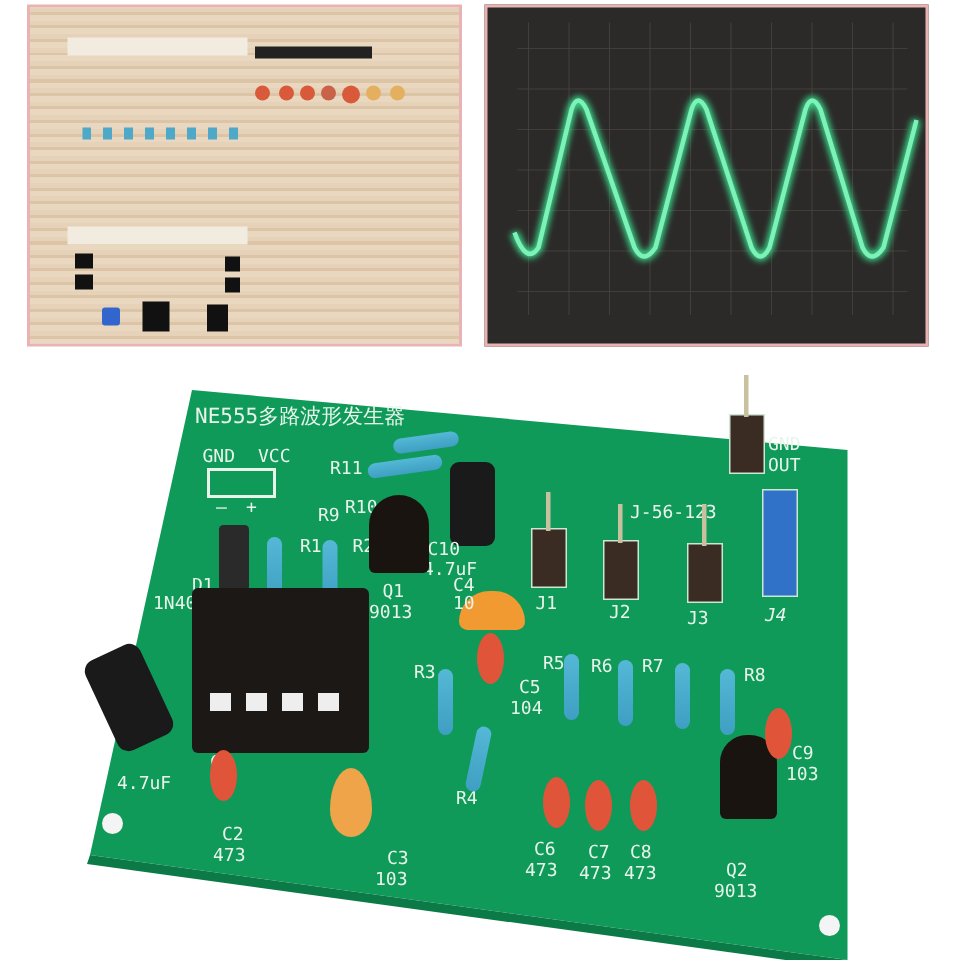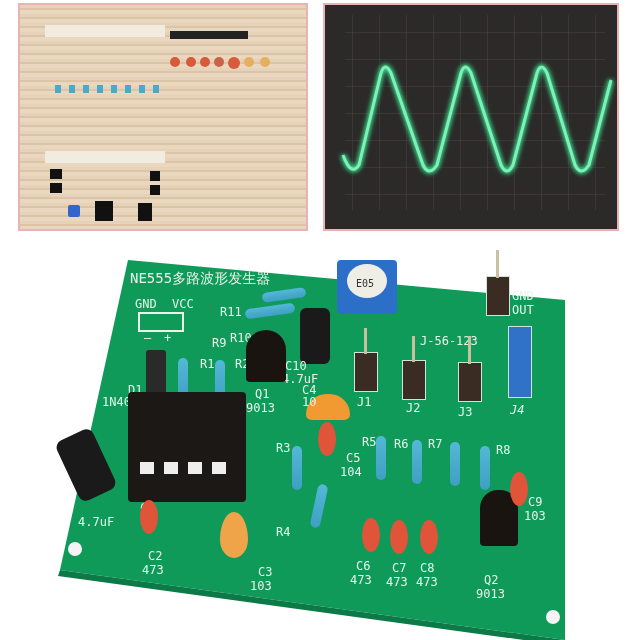--- a/index.html
+++ b/index.html
@@ -88,24 +88,20 @@
   <div class="res" style="left:245px;top:66px;width:50px;height:10px;transform:rotate(-8deg);"></div>
 
   <div style="position:absolute;left:300px;top:68px;width:30px;height:56px;border-radius:6px;background:#1a1a1a;"></div>
   <div class="silk" style="left:285px;top:120px;">C10</div>
   <div class="silk" style="left:282px;top:133px;">4.7uF</div>
 
   <div style="position:absolute;left:246px;top:90px;width:40px;height:52px;border-radius:20px 20px 4px 4px;background:#1a1410;"></div>
   <div class="silk" style="left:255px;top:148px;">Q1</div>
   <div class="silk" style="left:246px;top:162px;">9013</div>
 
-  <div style="position:absolute;left:337px;top:20px;width:60px;height:54px;background:#2c6fc8;border-radius:4px;">
-    <div style="position:absolute;left:10px;top:4px;width:40px;height:34px;border-radius:50%;background:#eeeee6;"></div>
-    <span class="silk" style="position:absolute;left:19px;top:18px;color:#333;font-size:10px;">E05</span>
-  </div>
 
   <div class="hdr" style="left:486px;top:36px;"></div>
   <div class="pin" style="left:496px;top:10px;height:28px;"></div>
   <div class="silk" style="left:512px;top:50px;">GND</div>
   <div class="silk" style="left:512px;top:64px;">OUT</div>
 
   <div class="silk" style="left:420px;top:95px;">J-56-123</div>
 
   <div class="hdr" style="left:354px;top:112px;"></div>
   <div class="pin" style="left:364px;top:88px;height:26px;"></div>
@@ -146,21 +142,21 @@
   <div style="position:absolute;left:306px;top:154px;width:44px;height:26px;border-radius:22px 22px 6px 6px;background:#f19a32;"></div>
   <div class="silk" style="left:302px;top:144px;">C4</div>
   <div class="silk" style="left:302px;top:156px;">10</div>
 
   <div class="cap-red" style="left:318px;top:182px;"></div>
   <div class="silk" style="left:346px;top:212px;">C5</div>
   <div class="silk" style="left:340px;top:226px;">104</div>
 
   <div class="silk" style="left:276px;top:202px;">R3</div>
   <div class="res" style="left:292px;top:206px;"></div>
-  <div class="silk" style="left:276px;top:286px;">R4</div>
+  <div class="silk" style="left:304px;top:286px;">R4</div>
   <div class="res" style="left:314px;top:244px;transform:rotate(12deg);"></div>
 
   <div class="silk" style="left:362px;top:196px;">R5</div>
   <div class="silk" style="left:394px;top:198px;">R6</div>
   <div class="silk" style="left:428px;top:198px;">R7</div>
   <div class="silk" style="left:496px;top:204px;">R8</div>
   <div class="res" style="left:376px;top:196px;"></div>
   <div class="res" style="left:412px;top:200px;"></div>
   <div class="res" style="left:450px;top:202px;"></div>
   <div class="res" style="left:480px;top:206px;"></div>

